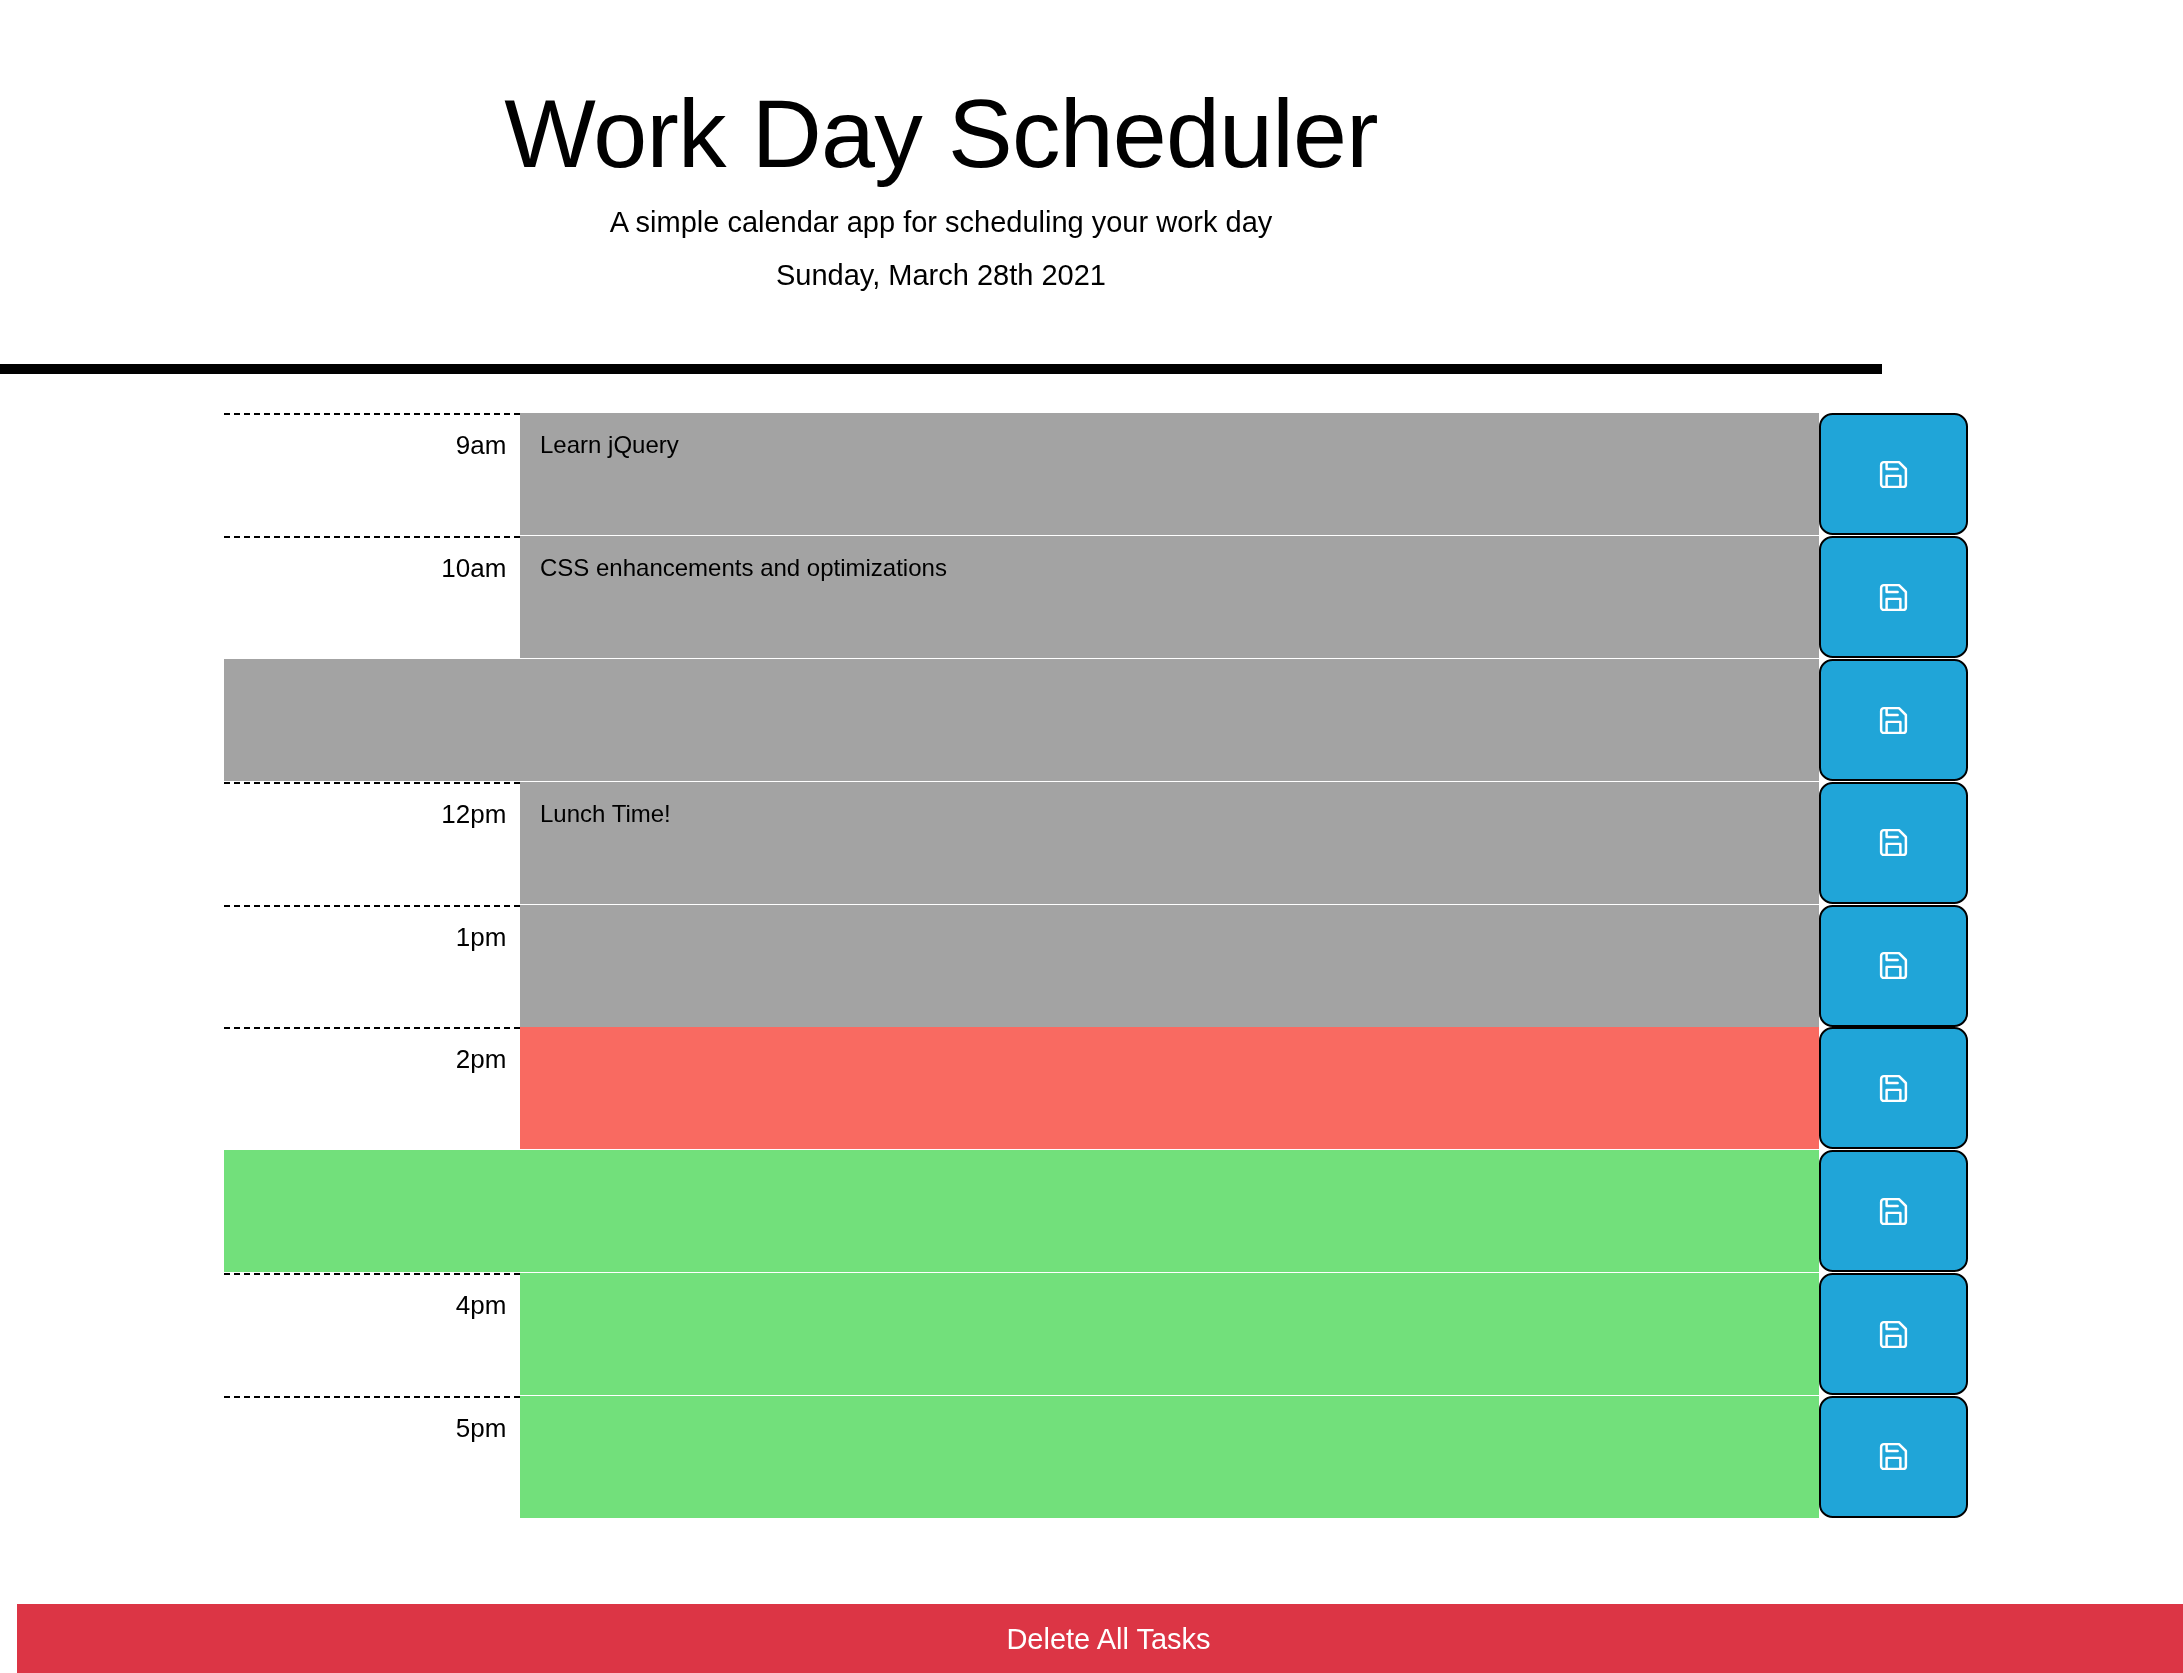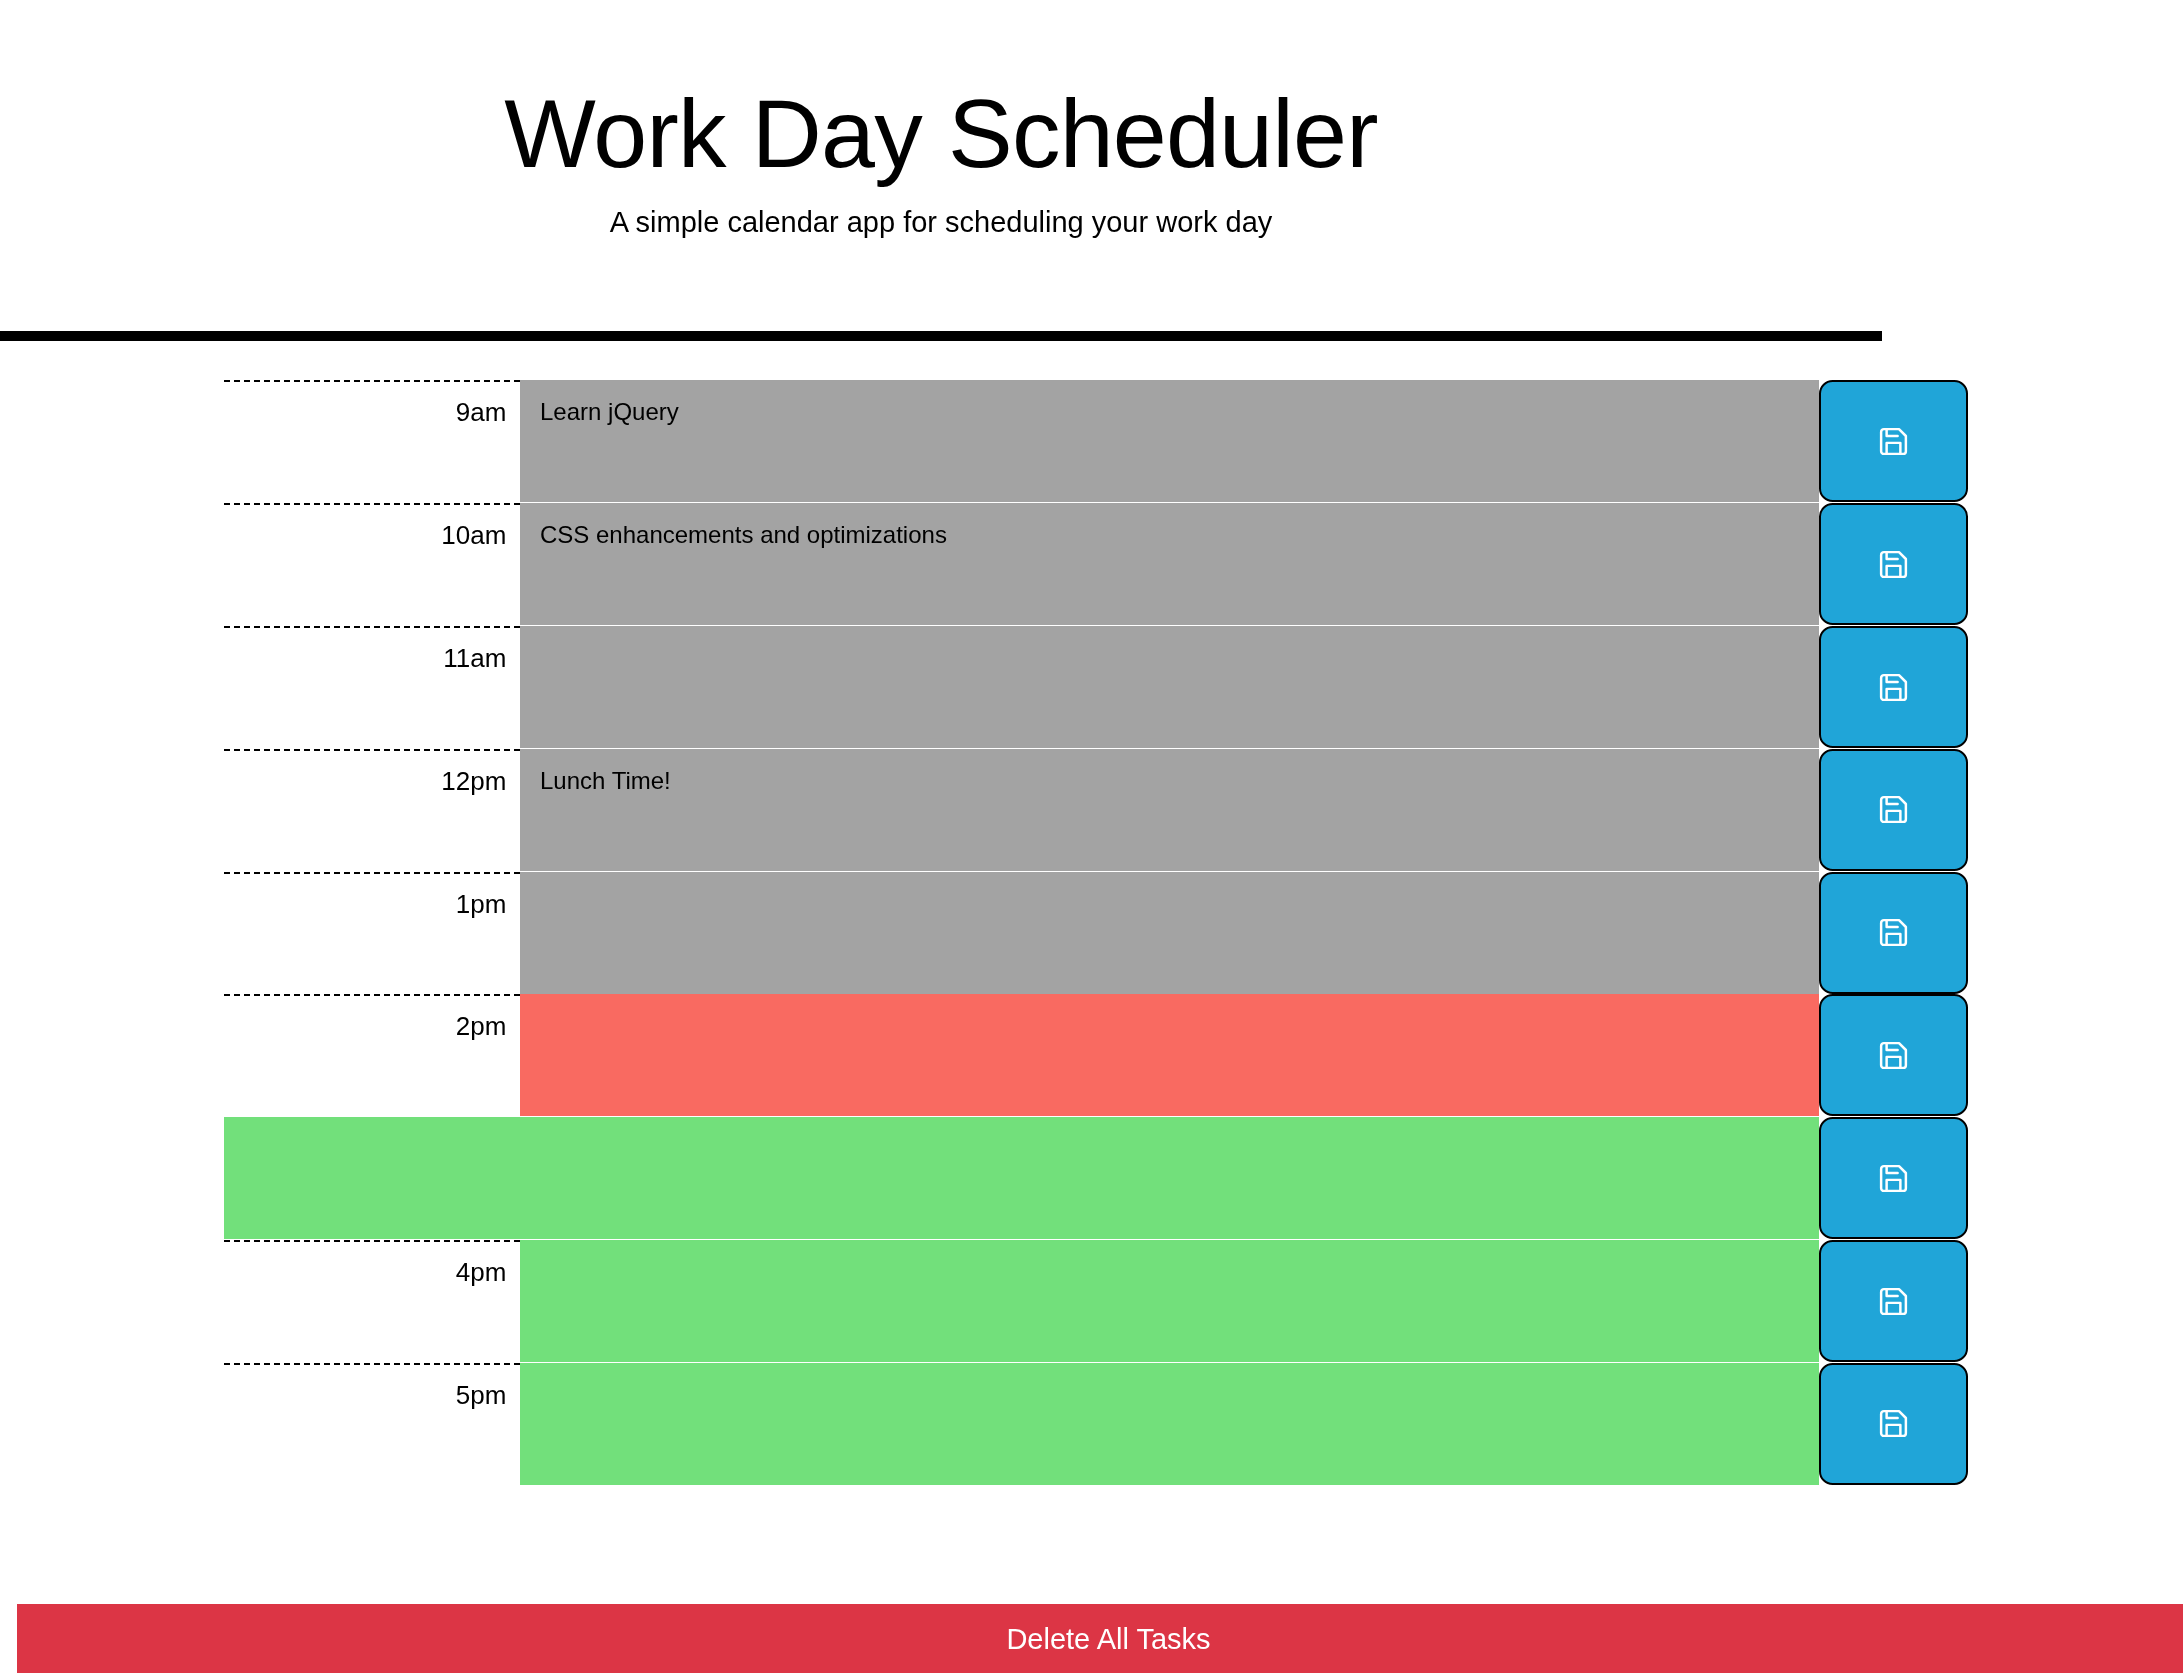--- a/index.html
+++ b/index.html
@@ -142,20 +142,21 @@
   }
 </style>
 </head>
 <body>
 
 <div class="page">
 
   <div class="jumbotron">
     <h1 class="app-title">Work Day Scheduler</h1>
     <p class="app-subtitle">A simple calendar app for scheduling your work day</p>
+    <p class="current-day">Sunday, March 28th 2021</p>
   </div>
 
   <div class="header-rule"></div>
 
   <div class="container">
       <div class="time-block">
         <div class="hour">9am</div>
         <textarea class="description past" placeholder="" style="">Learn jQuery</textarea>
         <button class="saveBtn">
           <span>
@@ -174,21 +175,20 @@
           <span>
             <svg width="33" height="33" viewBox="0 0 24 24" fill="none" stroke="#ffffff" stroke-width="1.8" stroke-linecap="round" stroke-linejoin="round">
               <path d="M19 21H5a2 2 0 0 1-2-2V5a2 2 0 0 1 2-2h11l5 5v11a2 2 0 0 1-2 2z"></path>
               <polyline points="17 21 17 13 7 13 7 21"></polyline>
               <polyline points="7 3 7 8 15 8"></polyline>
             </svg>
           </span>
         </button>
       </div>
       <div class="time-block">
-        <div class="hour">11am</div>
         <textarea class="description past" placeholder="" style=""></textarea>
         <button class="saveBtn">
           <span>
             <svg width="33" height="33" viewBox="0 0 24 24" fill="none" stroke="#ffffff" stroke-width="1.8" stroke-linecap="round" stroke-linejoin="round">
               <path d="M19 21H5a2 2 0 0 1-2-2V5a2 2 0 0 1 2-2h11l5 5v11a2 2 0 0 1-2 2z"></path>
               <polyline points="17 21 17 13 7 13 7 21"></polyline>
               <polyline points="7 3 7 8 15 8"></polyline>
             </svg>
           </span>
         </button>

